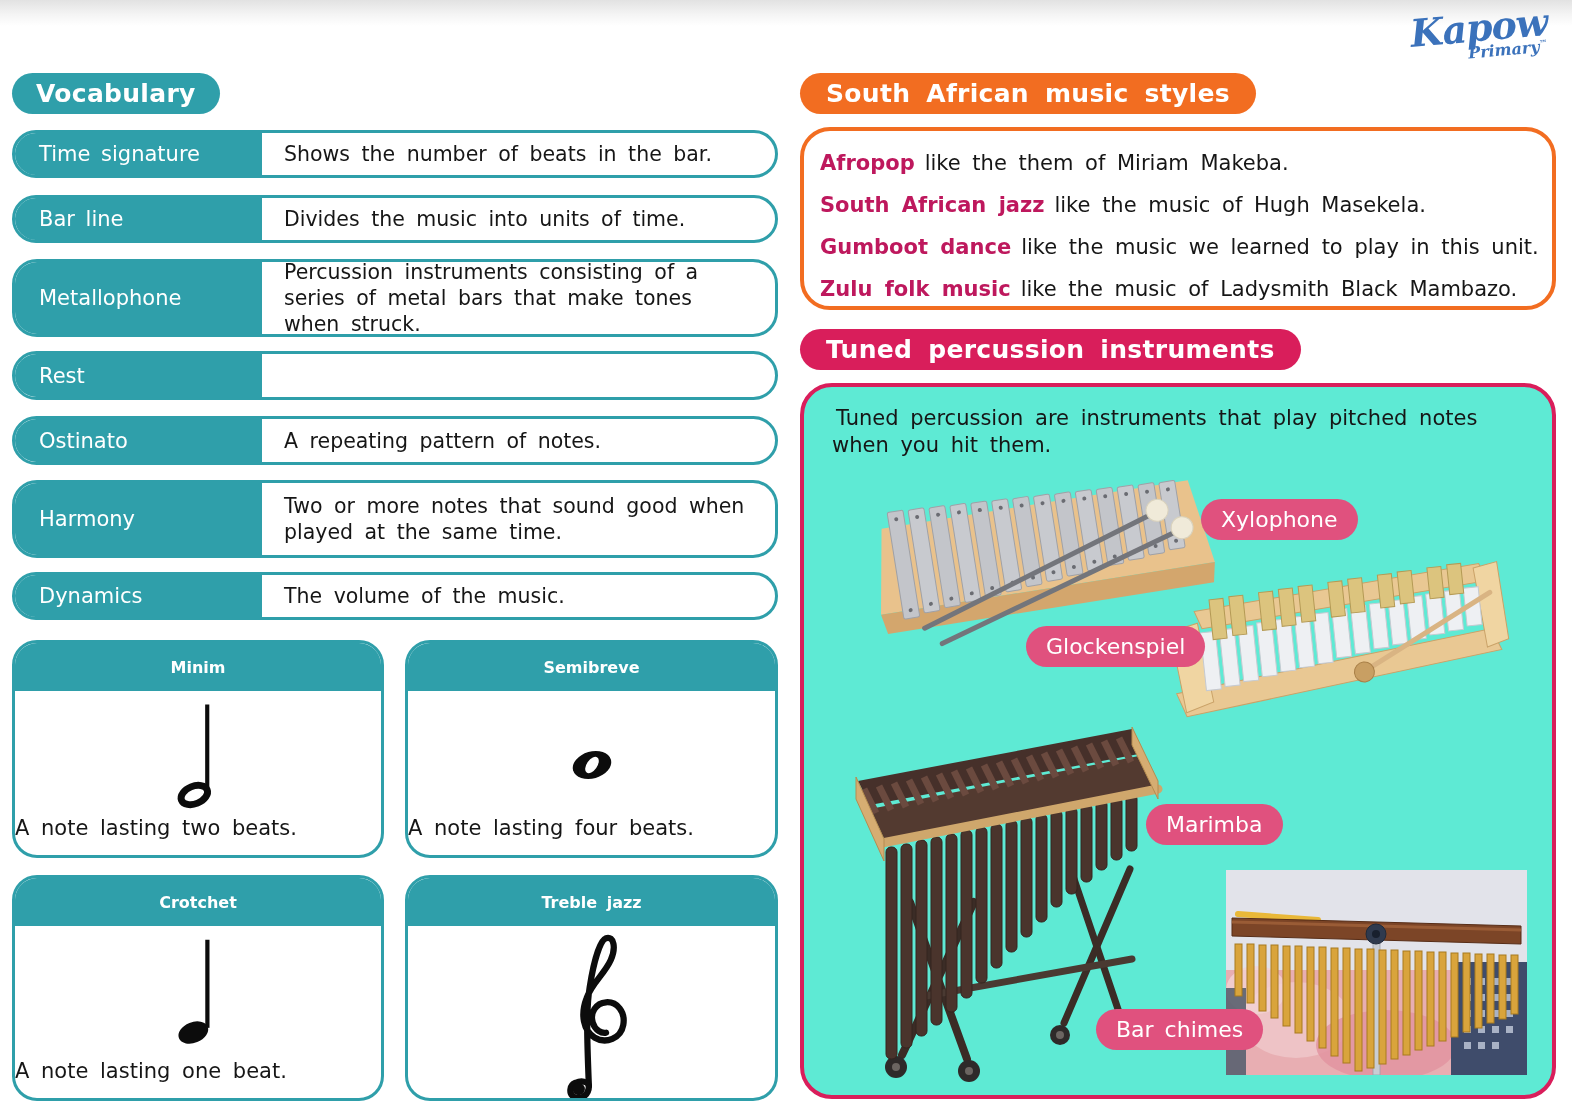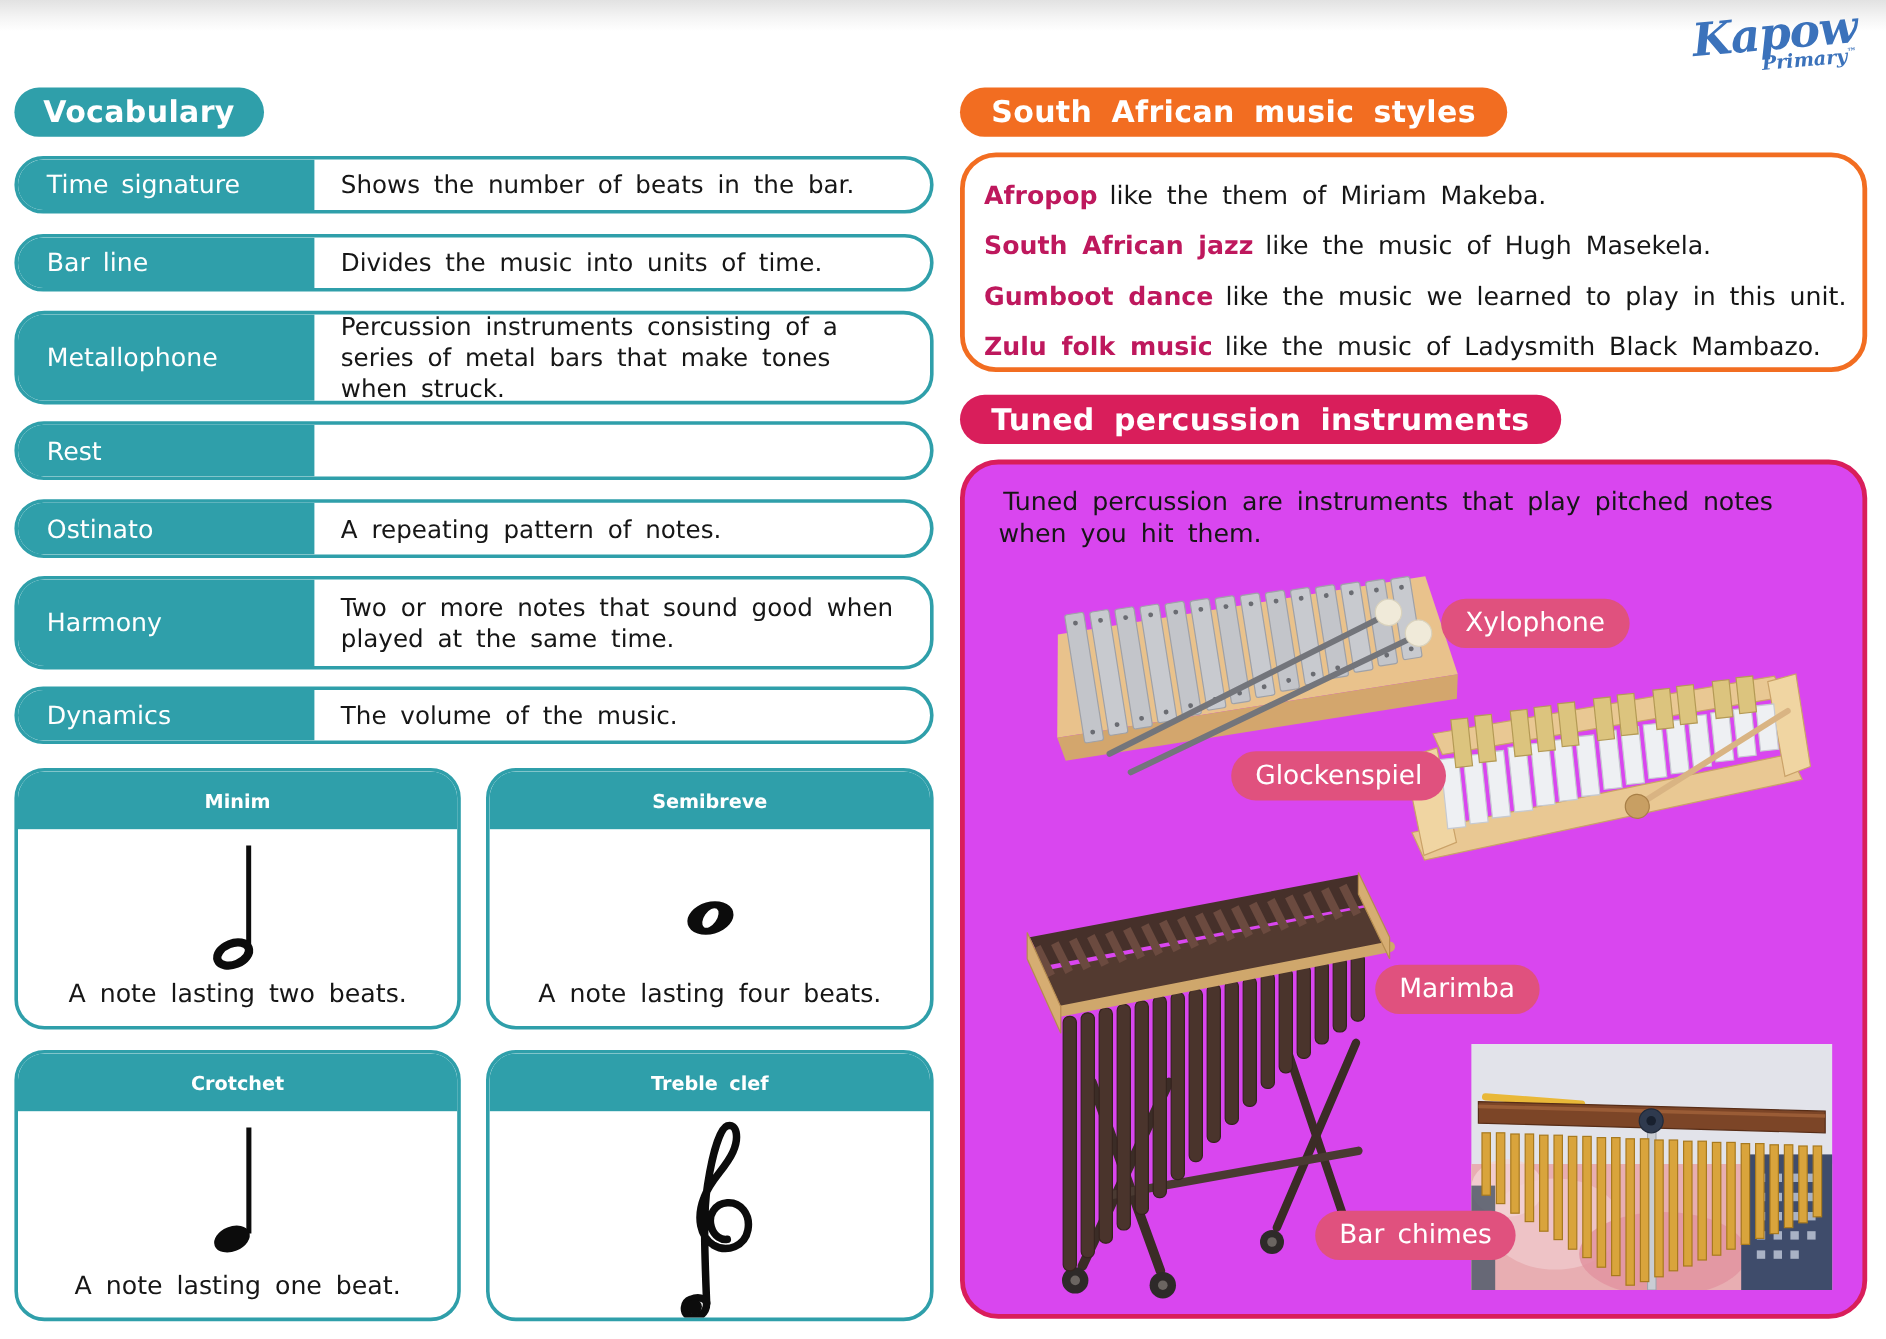--- a/index.html
+++ b/index.html
@@ -24,29 +24,29 @@
         display:flex;align-items:center;padding-left:24px;font-size:21px;word-spacing:4px;}
   .vdef{flex:1;display:flex;align-items:center;padding:0 18px 0 22px;font-size:20.5px;
         line-height:26px;color:#161616;word-spacing:5px;}
   
   .card{position:absolute;background:#fff;box-sizing:border-box;border:3px solid var(--teal,#2f9faa);
         border-radius:25px;overflow:hidden;}
   .card-head{height:48px;background:var(--teal,#2f9faa);color:#fff;display:flex;align-items:center;
         justify-content:center;font-size:16px;font-weight:bold;word-spacing:4px;}
   .card-body{position:relative;height:calc(100% - 48px);display:flex;justify-content:center;}
   .glyph{margin-top:8px;}
-  .caption{position:absolute;bottom:15px;left:0;width:100%;text-align:center;font-size:21px;
+  .caption{position:absolute;bottom:15px;left:0;width:100%;font-size:21px;
         color:#161616;word-spacing:5px;}
   
   .styles-box{position:absolute;left:800px;top:127px;width:756px;height:183px;box-sizing:border-box;
         background:#fff;border:4px solid var(--orange,#f26d21);border-radius:30px;padding:11px 12px 0 16px;}
   .sline{font-size:21px;line-height:42px;white-space:nowrap;word-spacing:5px;color:#161616;}
   .sline b{font-weight:bold;margin-right:10px;color:#be185d;}
   .perc-box{position:absolute;left:800px;top:383px;width:756px;height:716px;box-sizing:border-box;
-        background:#d946ef;border:4px solid var(--pink,#d91e5b);border-radius:32px;}
+        background:#5eead4;border:4px solid var(--pink,#d91e5b);border-radius:32px;}
   .perc-desc{position:absolute;left:28px;top:18px;font-size:21px;line-height:27px;color:#161616;
         word-spacing:5px;}
   .perc-desc .l1{padding-left:4px;}
   .ilabel{position:absolute;height:41px;display:inline-flex;align-items:center;padding:0 20px;
         border-radius:21px;background:var(--pink-label,#e0517e);color:#fff;font-size:22px;
         white-space:nowrap;word-spacing:4px;z-index:6;}
   .iwrap{position:absolute;z-index:2;}
   
   .logo{position:absolute;left:1410px;top:4px;width:160px;color:var(--logo-blue,#3b72bb);}
   .logo-main{font-size:38px;font-weight:bold;font-style:italic;letter-spacing:-1px;
@@ -124,21 +124,21 @@
     <div class="card-body">
       <svg class="glyph" width="70" height="122" viewBox="0 0 60 130">
         <line x1="40" y1="6" x2="40" y2="100" stroke="#0c0c0c" stroke-width="4.5"></line>
         <ellipse cx="25" cy="105" rx="16.5" ry="11" fill="#0c0c0c" transform="rotate(-22 25 105)"></ellipse>
       </svg>
       <div class="caption">A note lasting one beat.</div>
     </div>
   </div>
 
   <div class="card" style="left:405px;top:875px;width:373px;height:226px;">
-    <div class="card-head">Treble clef</div>
+    <div class="card-head">Treble jazz</div>
     <div class="card-body">
       <svg class="glyph" style="margin-top:2px;" width="80" height="172" viewBox="0 0 100 220">
         <path d="M46,202 C44,150 42,106 47,76 C52,44 60,16 68,13 C78,10 81,25 74,41 C66,59 50,70 43,90 C35,111 39,131 53,140 C68,149 87,141 90,124 C93,107 82,94 68,95 C55,96 47,108 51,121 C54,131 62,135 68,134" fill="none" stroke="#0c0c0c" stroke-width="8" stroke-linecap="round"></path>
         <path d="M46,202 C46,214 35,221 27,216 C20,212 21,201 29,198 C36,195 45,196 46,202" fill="none" stroke="#0c0c0c" stroke-width="8" stroke-linecap="round"></path>
         <circle cx="33" cy="206" r="8" fill="#0c0c0c"></circle>
       </svg>
     </div>
   </div>
 
   <div class="pill styles-pill">South African music styles</div>

